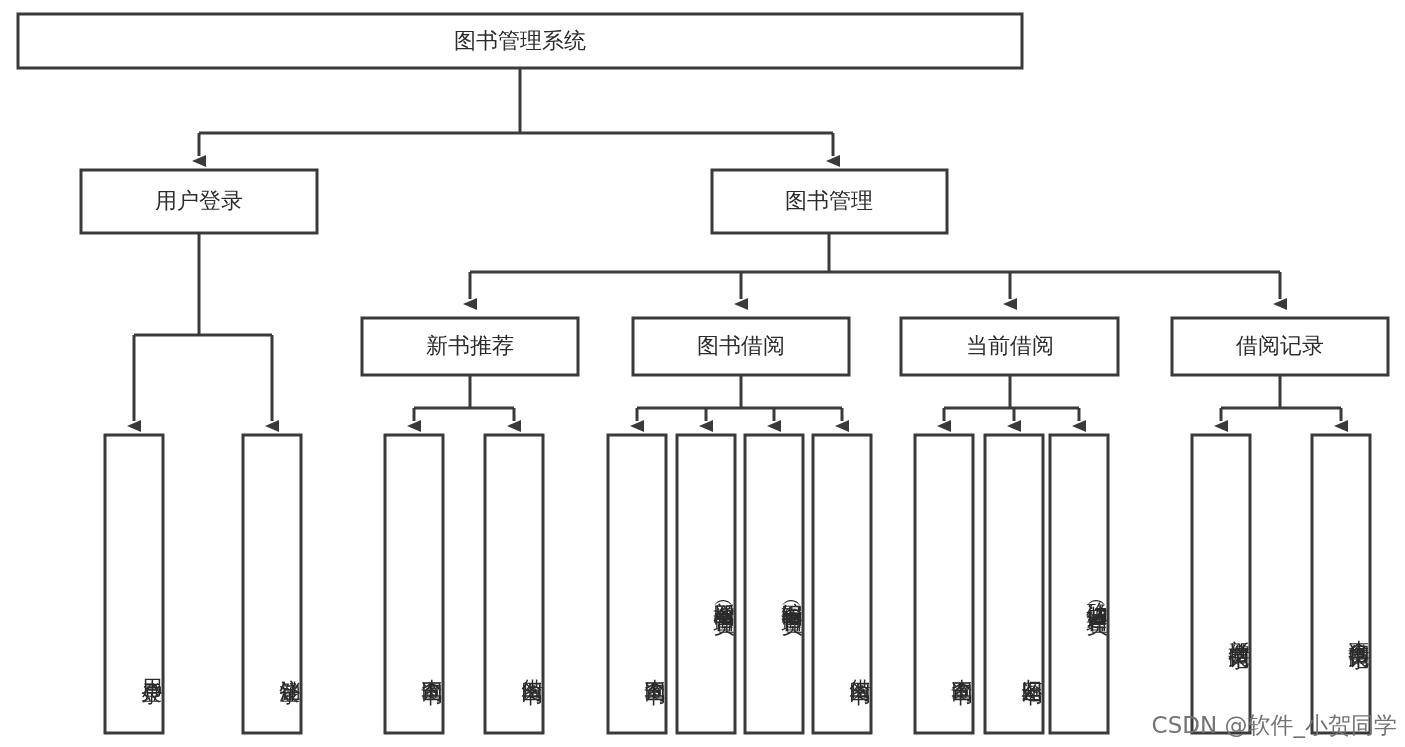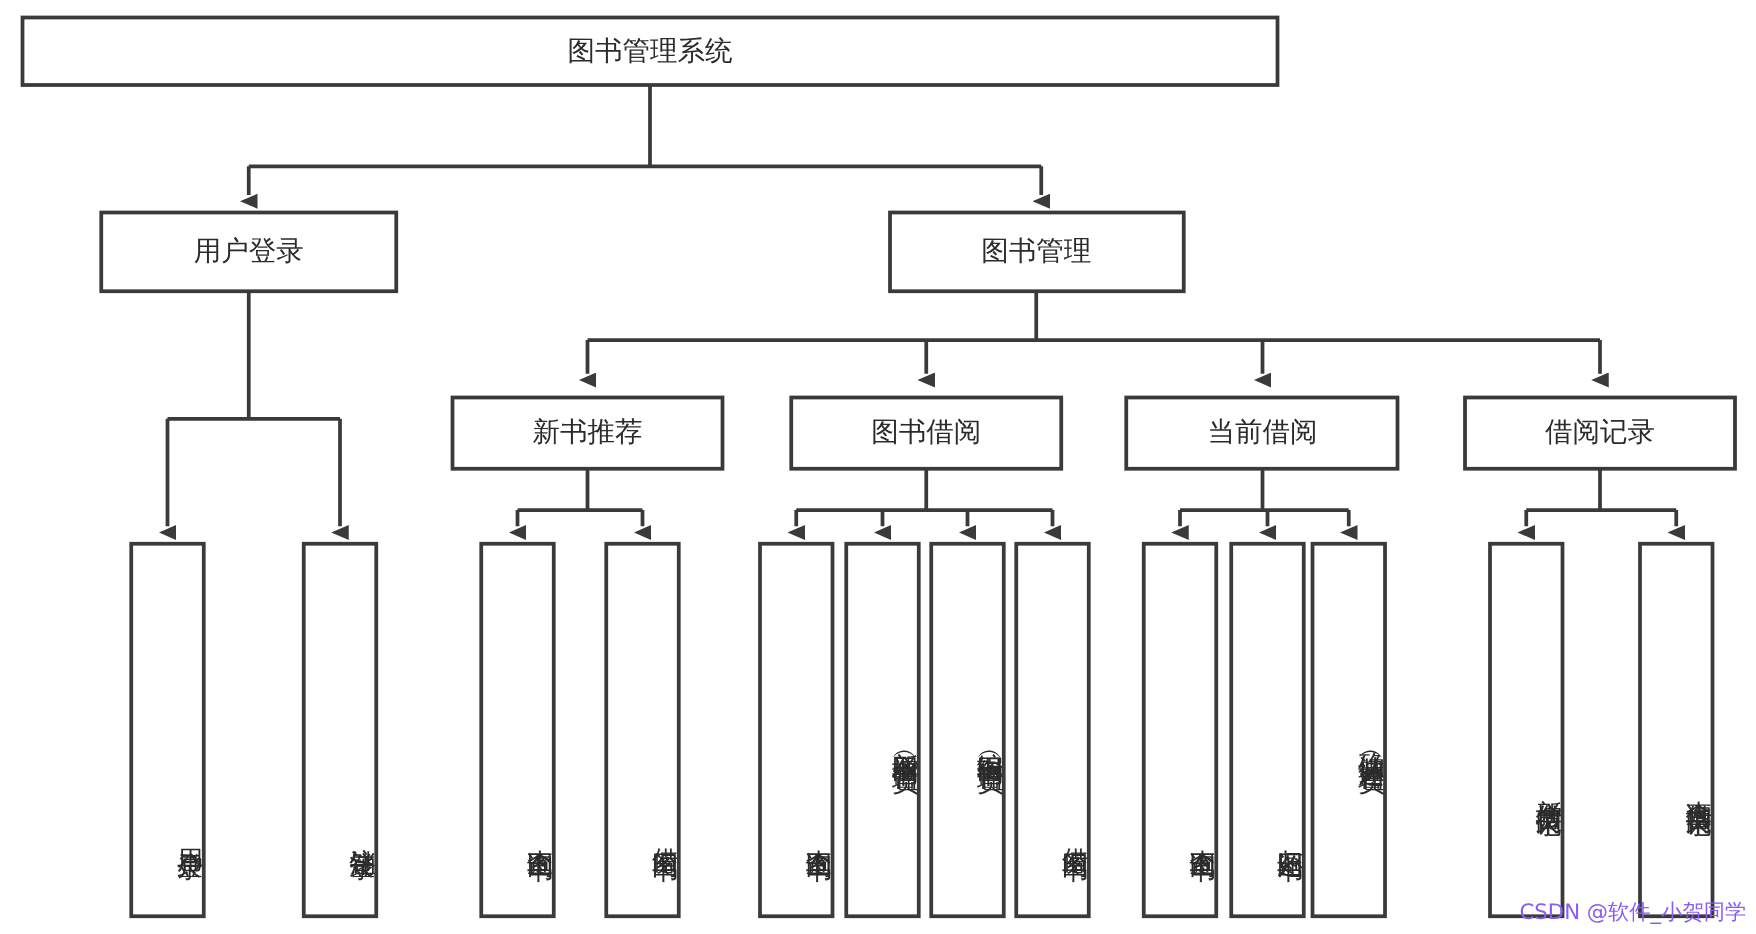--- a/index.html
+++ b/index.html
@@ -9,21 +9,21 @@
   .node-rect{fill:#ffffff;stroke:#3a3a3a;stroke-width:3;}
   .edge{stroke:#3a3a3a;stroke-width:3;fill:none;}
   .arrow-head{fill:#3a3a3a;stroke:none;}
   .node-label{fill:#2b2b2b;font-size:22px;font-family:"DejaVu Sans","Liberation Sans",sans-serif;}
   .node-label.h{text-anchor:middle;dominant-baseline:middle;}
   .vert-label{position:absolute;writing-mode:vertical-rl;text-orientation:upright;
       font-size:21px;line-height:1.12;color:#2b2b2b;letter-spacing:2px;
       font-family:"DejaVu Sans","Liberation Sans",sans-serif;
       display:flex;align-items:flex-start;justify-content:center;
       white-space:normal;pointer-events:none;}
-  .watermark{position:absolute;right:8px;bottom:6px;color:#8b5cf6;font-size:17px;
+  .watermark{position:absolute;right:8px;bottom:6px;color:#737373;font-size:23px;
       font-family:"DejaVu Sans","Liberation Sans",sans-serif;white-space:nowrap;}
 </style>
 </head>
 <body>
 
 <svg id="diagram" viewBox="0 0 1405 747">
   <defs>
     <marker id="ah" markerWidth="12" markerHeight="14" refX="1" refY="7" orient="auto" markerUnits="userSpaceOnUse">
       <path d="M0,0 L12,0 L6,14 Z" class="arrow-head"></path>
     </marker>

